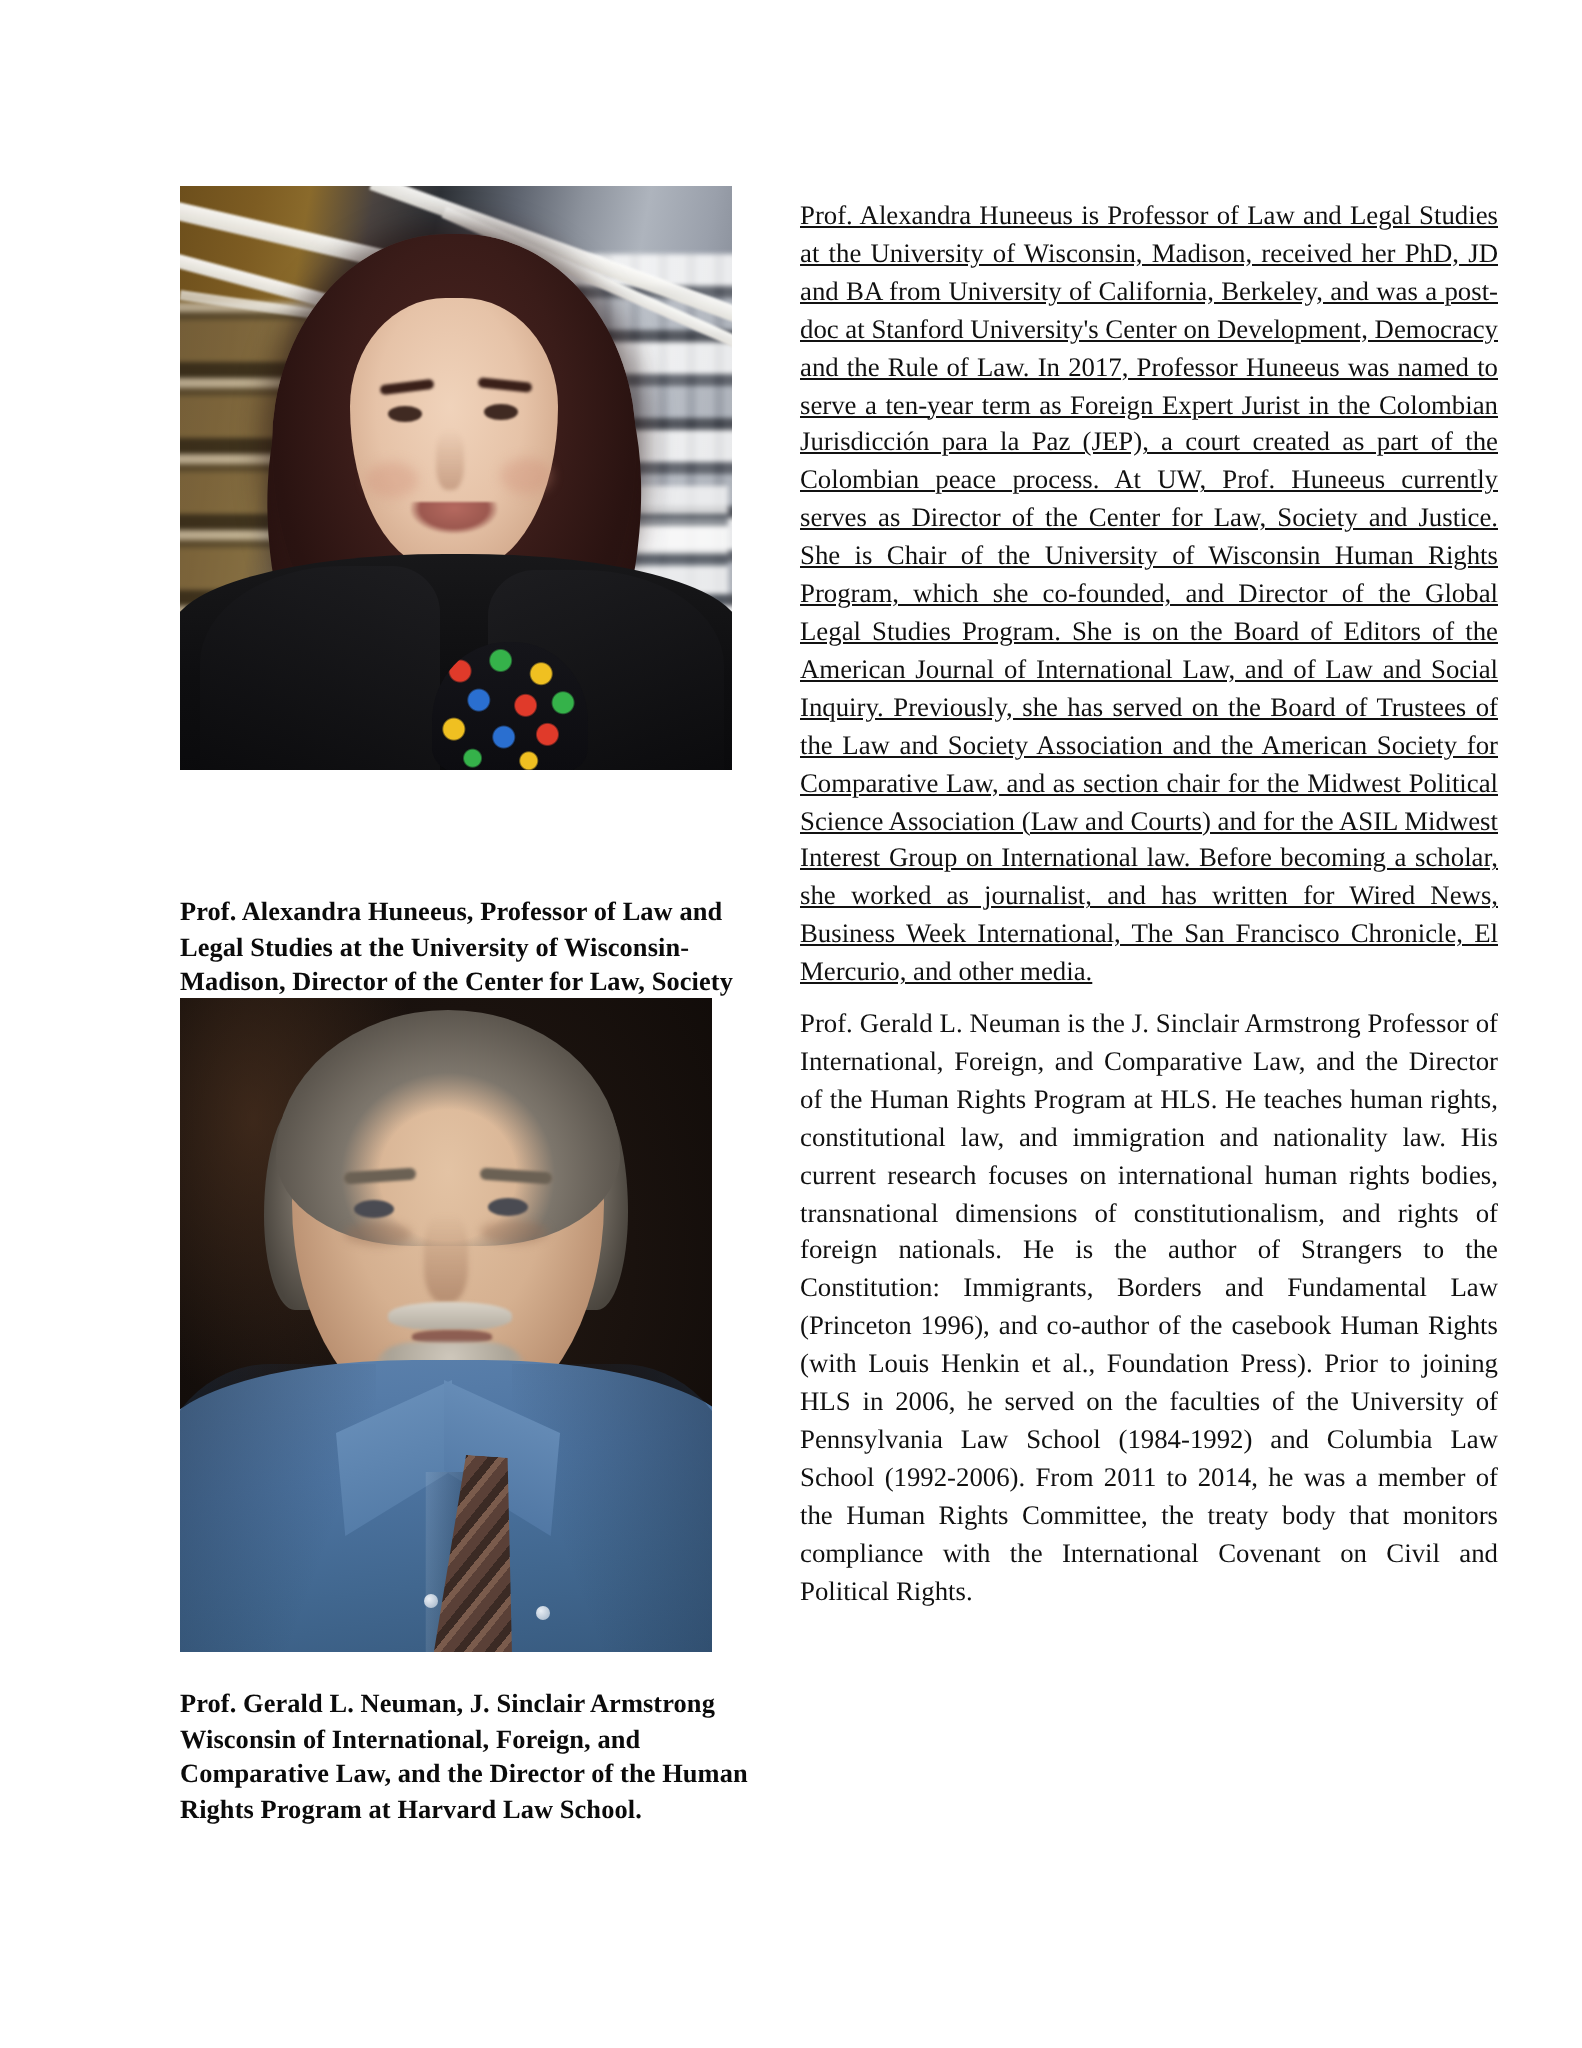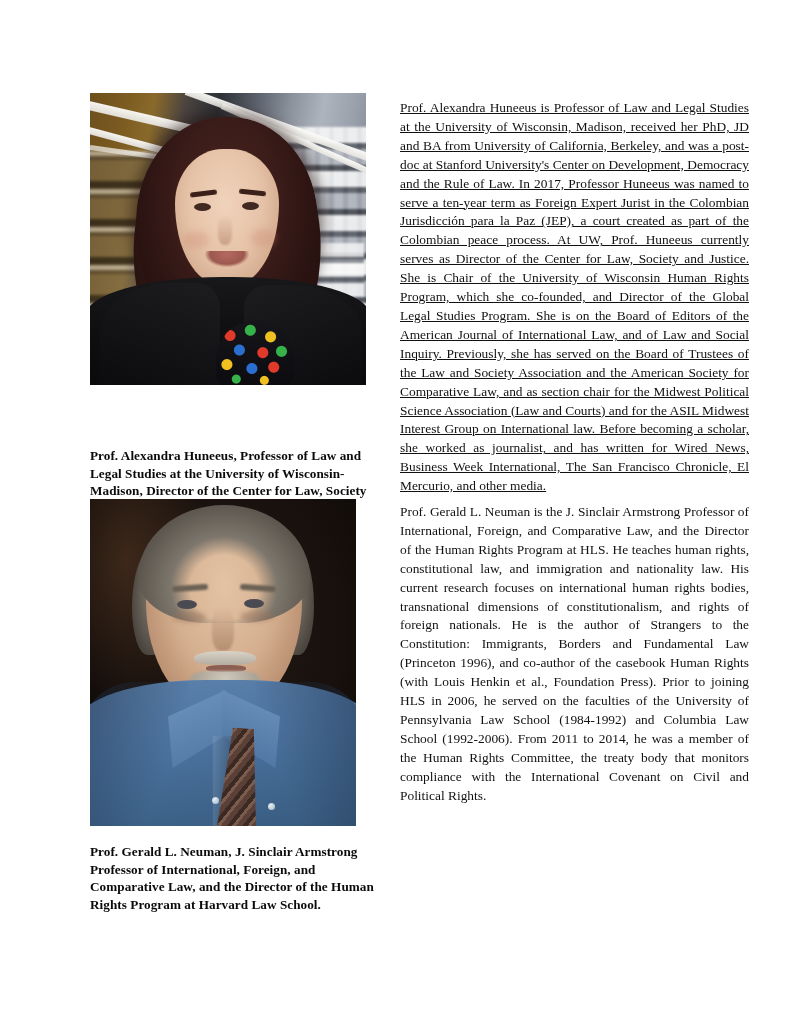--- a/index.html
+++ b/index.html
@@ -353,18 +353,18 @@
         <div class="nm-shirt-shadeR"></div>
         <div class="nm-collarL"></div>
         <div class="nm-collarR"></div>
         <div class="nm-placket"></div>
         <div class="nm-tie"></div>
         <div class="nm-btn b1"></div>
         <div class="nm-btn b2"></div>
       </div>
     </div>
 
-    <div class="caption" id="caption-neuman">Prof. Gerald L. Neuman, J. Sinclair Armstrong Professor of International, Foreign, and Comparative Law, and the Director of the Human Rights Program at Harvard Law School.</div>
+    <div class="caption" id="caption-neuman">Prof. Gerald L. Neuman, J. Sinclair Armstrong Wisconsin of International, Foreign, and Comparative Law, and the Director of the Human Rights Program at Harvard Law School.</div>
 
     <div class="bio" id="bio-neuman">Prof. Gerald L. Neuman is the J. Sinclair Armstrong Professor of International, Foreign, and Comparative Law, and the Director of the Human Rights Program at HLS. He teaches human rights, constitutional law, and immigration and nationality law. His current research focuses on international human rights bodies, transnational dimensions of constitutionalism, and rights of foreign nationals. He is the author of Strangers to the Constitution: Immigrants, Borders and Fundamental Law (Princeton 1996), and co-author of the casebook Human Rights (with Louis Henkin et al., Foundation Press). Prior to joining HLS in 2006, he served on the faculties of the University of Pennsylvania Law School (1984-1992) and Columbia Law School (1992-2006). From 2011 to 2014, he was a member of the Human Rights Committee, the treaty body that monitors compliance with the International Covenant on Civil and Political Rights.</div>
   </div>
 
 </div>
 
 </body></html>

